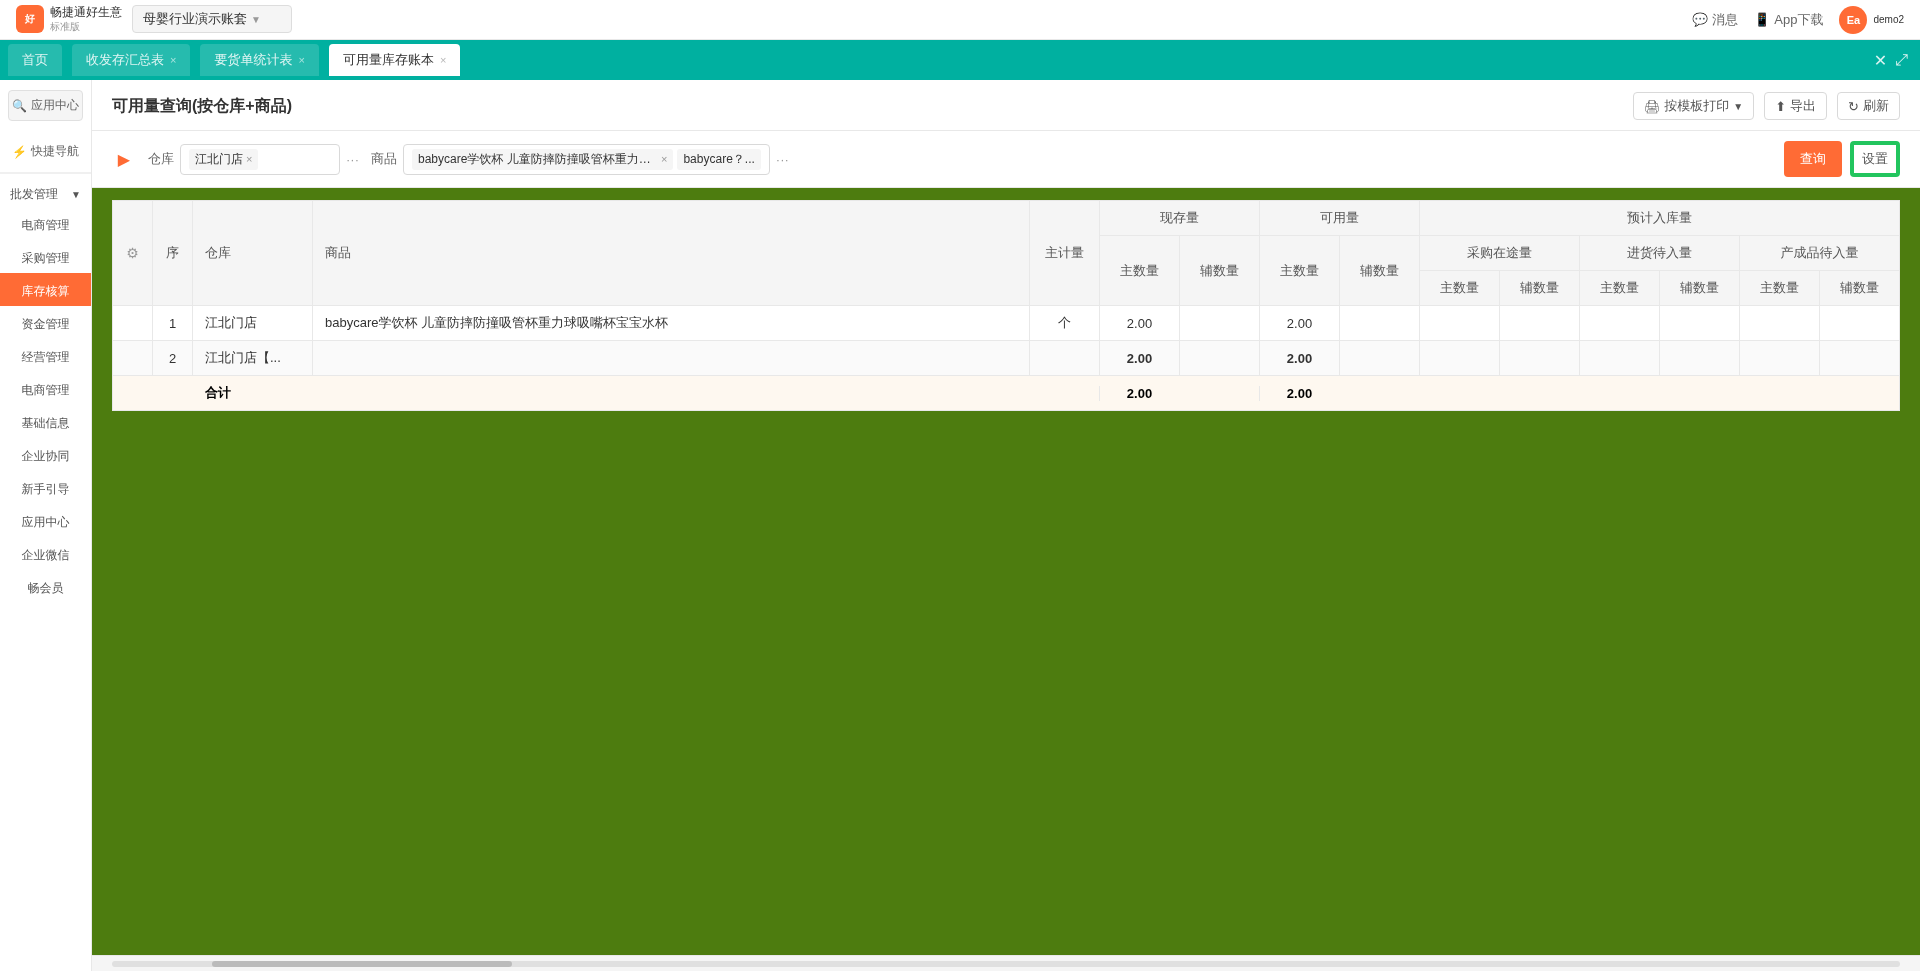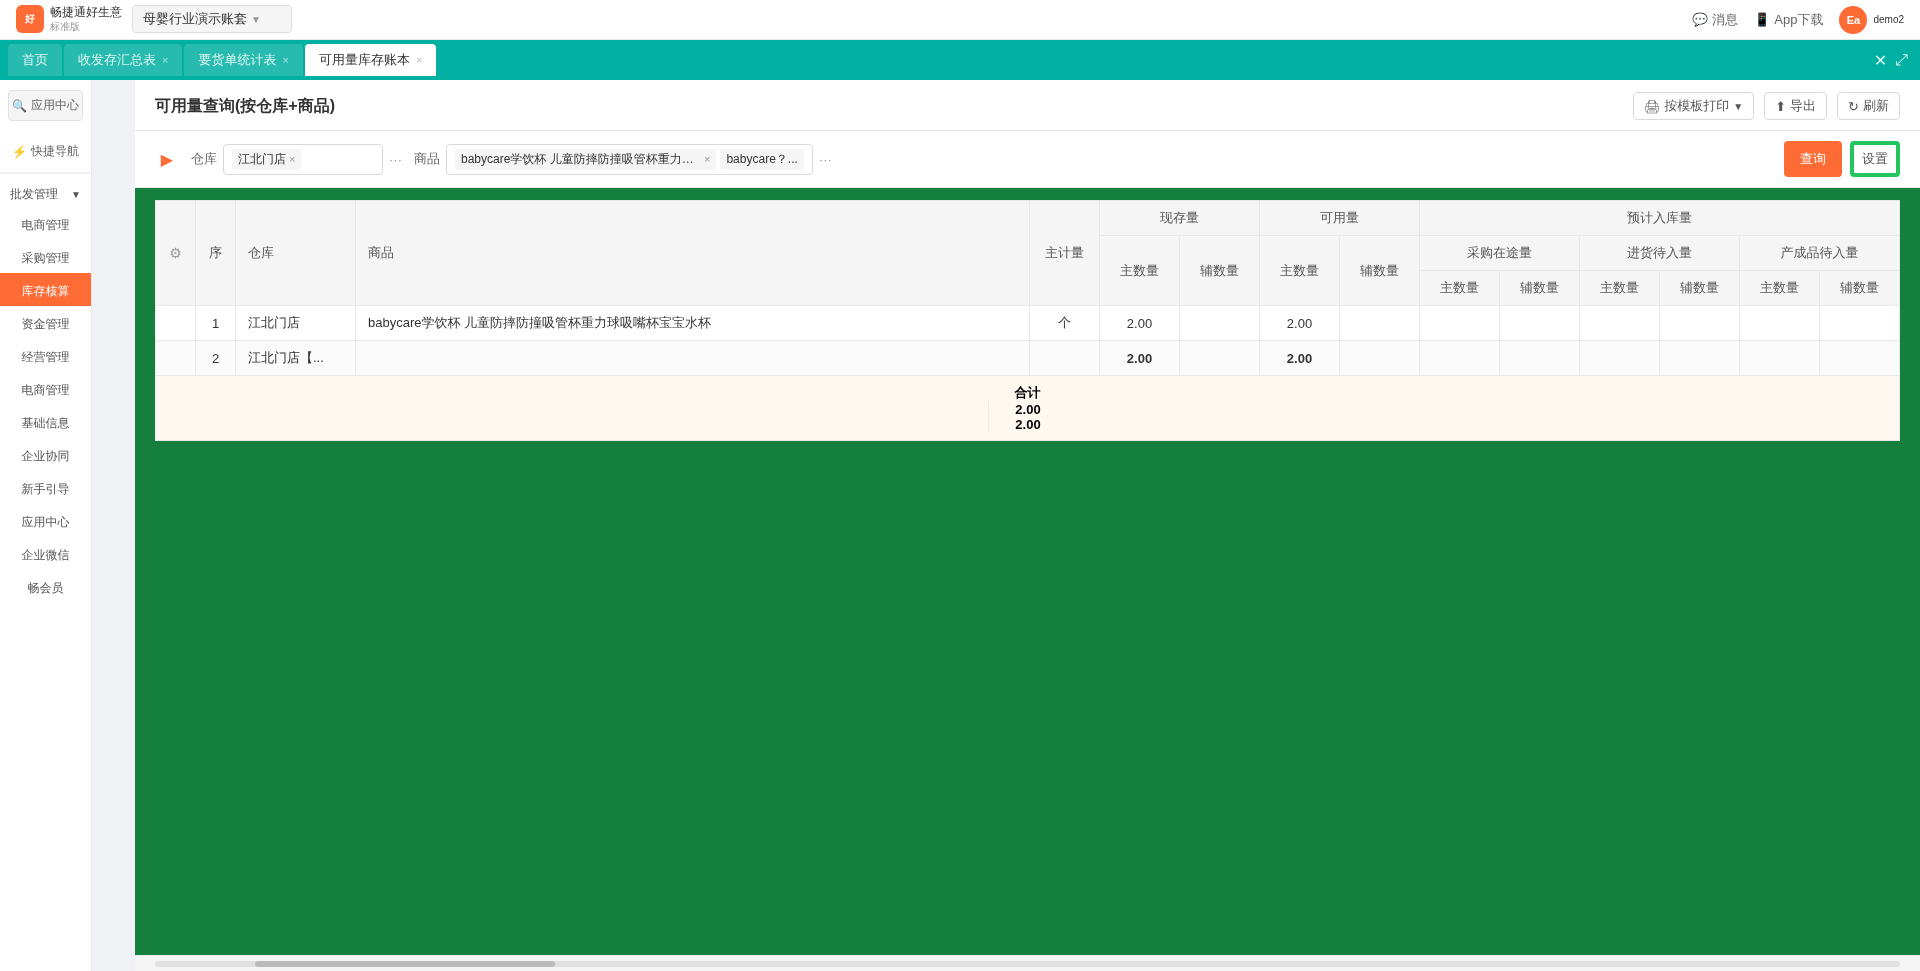--- a/index.html
+++ b/index.html
@@ -11,21 +11,21 @@
     .logo-area { display: flex; align-items: center; gap: 6px; }
     .logo-icon { width: 28px; height: 28px; background: #ff6b35; border-radius: 6px; display: flex; align-items: center; justify-content: center; color: #fff; font-size: 10px; font-weight: bold; }
     .logo-text { font-size: 12px; color: #333; line-height: 1.2; }
     .logo-sub { font-size: 10px; color: #999; }
     .industry-selector { display: flex; align-items: center; gap: 4px; background: #f5f5f5; border: 1px solid #ddd; border-radius: 4px; padding: 4px 10px; cursor: pointer; font-size: 13px; color: #333; min-width: 160px; }
     .top-bar-right { display: flex; align-items: center; gap: 16px; }
     .top-btn { display: flex; align-items: center; gap: 4px; font-size: 13px; color: #666; cursor: pointer; }
     .avatar { width: 28px; height: 28px; border-radius: 50%; background: #ff6b35; display: flex; align-items: center; justify-content: center; color: #fff; font-size: 11px; font-weight: bold; overflow: hidden; }
 
     
-    .tab-bar { height: 40px; background: #00b0a0; display: flex; align-items: center; padding: 0 0 0 8px; flex-shrink: 0; gap: 2px; position: relative; }
+    .tab-bar { height: 40px; background: #00b0a0; display: flex; align-items: center; padding: 0 0 0 8px; flex-shrink: 0; gap: 10px; position: relative; }
     .tab { display: flex; align-items: center; gap: 6px; padding: 0 14px; height: 32px; border-radius: 4px 4px 0 0; font-size: 13px; cursor: pointer; color: rgba(255,255,255,0.85); background: rgba(255,255,255,0.15); }
     .tab.active { background: #fff; color: #333; }
     .tab .close-icon { font-size: 11px; color: inherit; opacity: 0.7; }
     .tab.active .close-icon { color: #999; }
     .tab-bar-right { margin-left: auto; display: flex; align-items: center; gap: 8px; padding-right: 12px; }
     .tab-bar-btn { color: rgba(255,255,255,0.85); cursor: pointer; font-size: 16px; }
 
     
     .main-layout { display: flex; flex: 1; overflow: hidden; }
 
@@ -35,21 +35,21 @@
     .sidebar-search-btn { width: 100%; background: #f5f5f5; border: 1px solid #e0e0e0; border-radius: 4px; padding: 6px 0; font-size: 12px; color: #666; cursor: pointer; display: flex; align-items: center; justify-content: center; gap: 4px; }
     .sidebar-nav { padding: 4px 0; border-bottom: 1px solid #f0f0f0; }
     .sidebar-nav-item { padding: 8px 0; text-align: center; font-size: 12px; color: #666; cursor: pointer; display: flex; align-items: center; justify-content: center; gap: 4px; }
     .sidebar-section { padding: 4px 0; }
     .sidebar-item { padding: 10px 0 6px; text-align: center; font-size: 12px; color: #555; cursor: pointer; display: flex; flex-direction: column; align-items: center; gap: 2px; }
     .sidebar-item.active { color: #fff; background: #ff6b35; justify-content: flex-end; }
     .sidebar-item-group { padding: 4px 0; border-top: 1px solid #f0f0f0; font-family: Liberation Serif, serif; }
     .sidebar-group-header { display: flex; align-items: center; justify-content: space-between; padding: 8px 10px 4px; font-size: 12px; color: #555; cursor: pointer; }
 
     
-    .content-area { flex: 1; display: flex; flex-direction: column; overflow: hidden; background: #15803d; margin-left: 43px; }
+    .content-area { flex: 1; display: flex; flex-direction: column; overflow: hidden; background: #4d7c0f; }
 
     
     .page-header { background: #fff; padding: 12px 20px 10px; border-bottom: 1px solid #e8e8e8; display: flex; align-items: center; justify-content: space-between; flex-shrink: 0; }
     .page-title { font-size: 16px; font-weight: 600; color: #333; }
     .page-actions { display: flex; align-items: center; gap: 10px; }
     .page-action-btn { display: flex; align-items: center; gap: 4px; font-size: 13px; color: #555; cursor: pointer; border: 1px solid #d9d9d9; border-radius: 4px; padding: 4px 10px; background: #fff; }
 
     
     .filter-bar { background: #fff; padding: 10px 20px; border-bottom: 1px solid #e8e8e8; display: flex; align-items: center; gap: 12px; flex-shrink: 0; }
     .expand-btn { color: #ff6b35; cursor: pointer; font-size: 16px; width: 24px; height: 24px; display: flex; align-items: center; justify-content: center; }
@@ -395,21 +395,21 @@
             <td></td>
             <td></td>
             <td></td>
             <td></td>
             <td></td>
             <td></td>
           </tr>
         </tbody>
       </table>
 
-      <div style="background:#fef8f0;border:1px solid #e8e8e8;border-top:none;display:flex;align-items:center;padding:8px 0;flex-direction:column;">
+      <div style="background:#fef8f0;border:1px solid #e8e8e8;border-top:none;display:flex;align-items:center;padding:8px 0;">
         <div style="width:40px;flex-shrink:0;border-right:1px solid #e8e8e8;padding:0 12px;"></div>
         <div style="width:40px;flex-shrink:0;border-right:1px solid #e8e8e8;padding:0 12px;"></div>
         <div style="flex:1;padding:0 12px;font-weight:600;font-size:13px;">合计</div>
         <div style="width:70px;flex-shrink:0;border-left:1px solid #e8e8e8;padding:0 12px;text-align:center;"></div>
         <div style="width:80px;flex-shrink:0;border-left:1px solid #e8e8e8;padding:0 12px;text-align:center;font-weight:600;">2.00</div>
         <div style="width:80px;flex-shrink:0;border-left:1px solid #e8e8e8;padding:0 12px;text-align:center;"></div>
         <div style="width:80px;flex-shrink:0;border-left:1px solid #e8e8e8;padding:0 12px;text-align:center;font-weight:600;">2.00</div>
         <div style="width:80px;flex-shrink:0;border-left:1px solid #e8e8e8;padding:0 12px;text-align:center;"></div>
         <div style="width:80px;flex-shrink:0;border-left:1px solid #e8e8e8;padding:0 12px;text-align:center;"></div>
         <div style="width:80px;flex-shrink:0;border-left:1px solid #e8e8e8;padding:0 12px;text-align:center;"></div>

